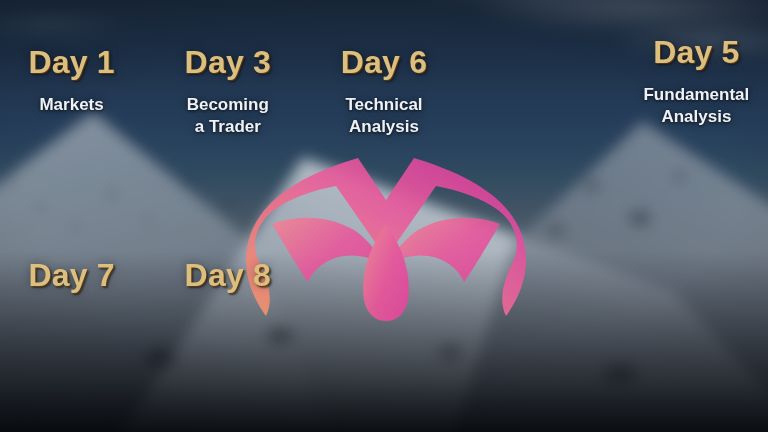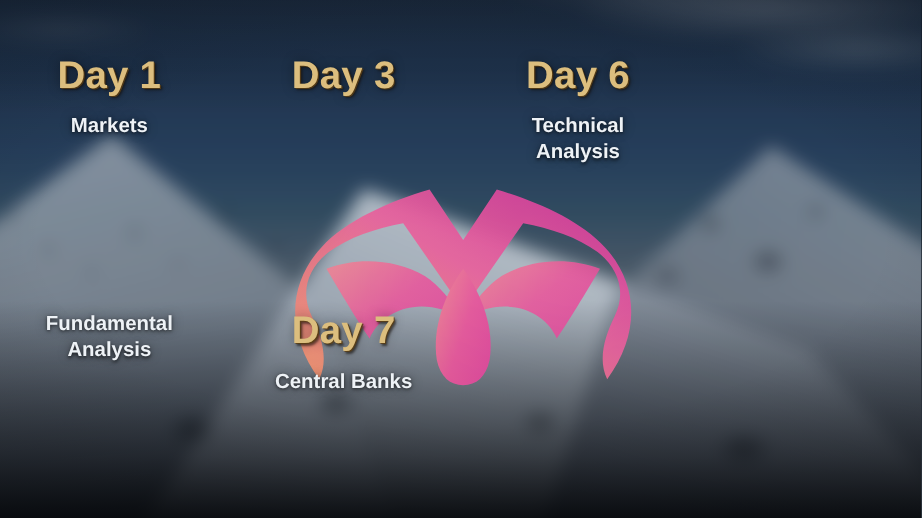--- a/index.html
+++ b/index.html
@@ -100,21 +100,21 @@
     height: 195px;
     opacity: .93;
   }
   .logo-wrap svg { display: block; width: 100%; height: 100%; }
 
   
   .grid {
     position: absolute;
     inset: 0;
     display: grid;
-    grid-template-columns: repeat(4, 1fr);
+    grid-template-columns: repeat(5, 1fr);
     grid-template-rows: 1fr 1fr;
     align-items: start;
     gap: 13px;
   }
   .cell { text-align: center; padding: 0 6px; }
   .cell.row-top { padding-top: 46px; }
   .cell.row-bottom { padding-top: 36px; }
 
   .day-title {
     font-family: "Liberation Sans", sans-serif;
@@ -193,39 +193,42 @@
 
   <div class="grid">
 
     <div class="cell row-top">
       <div class="day-title">Day 1</div>
       <div class="day-desc">Markets</div>
     </div>
 
     <div class="cell row-top">
       <div class="day-title">Day 3</div>
+      <div class="day-desc">Becoming
+a Trader</div>
     </div>
 
     <div class="cell row-top">
       <div class="day-title">Day 6</div>
       <div class="day-desc">Technical
 Analysis</div>
     </div>
 
     <div class="cell row-top">
     </div>
 
     <div class="cell row-bottom">
+      <div class="day-title">Day 5</div>
       <div class="day-desc">Fundamental
 Analysis</div>
     </div>
 
     <div class="cell row-bottom">
       <div class="day-title">Day 7</div>
-      <div class="day-desc">Central Banks</div>
     </div>
 
 
     <div class="cell row-bottom">
+      <div class="day-title">Day 8</div>
     </div>
 
   </div>
 </div>
 
 </body></html>

